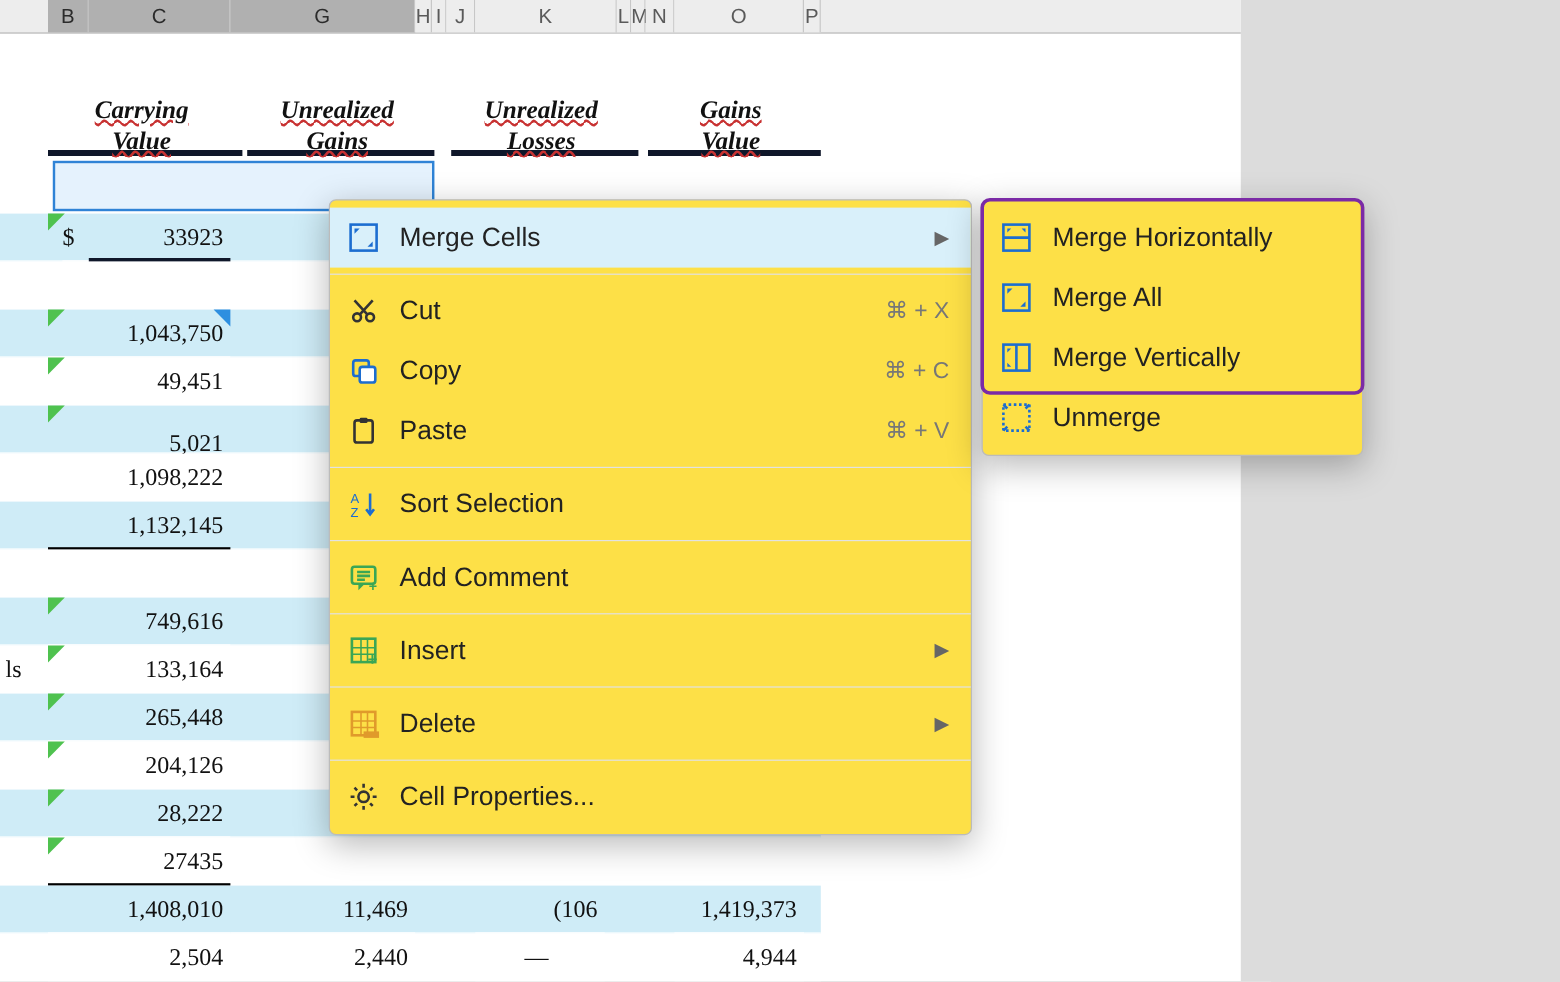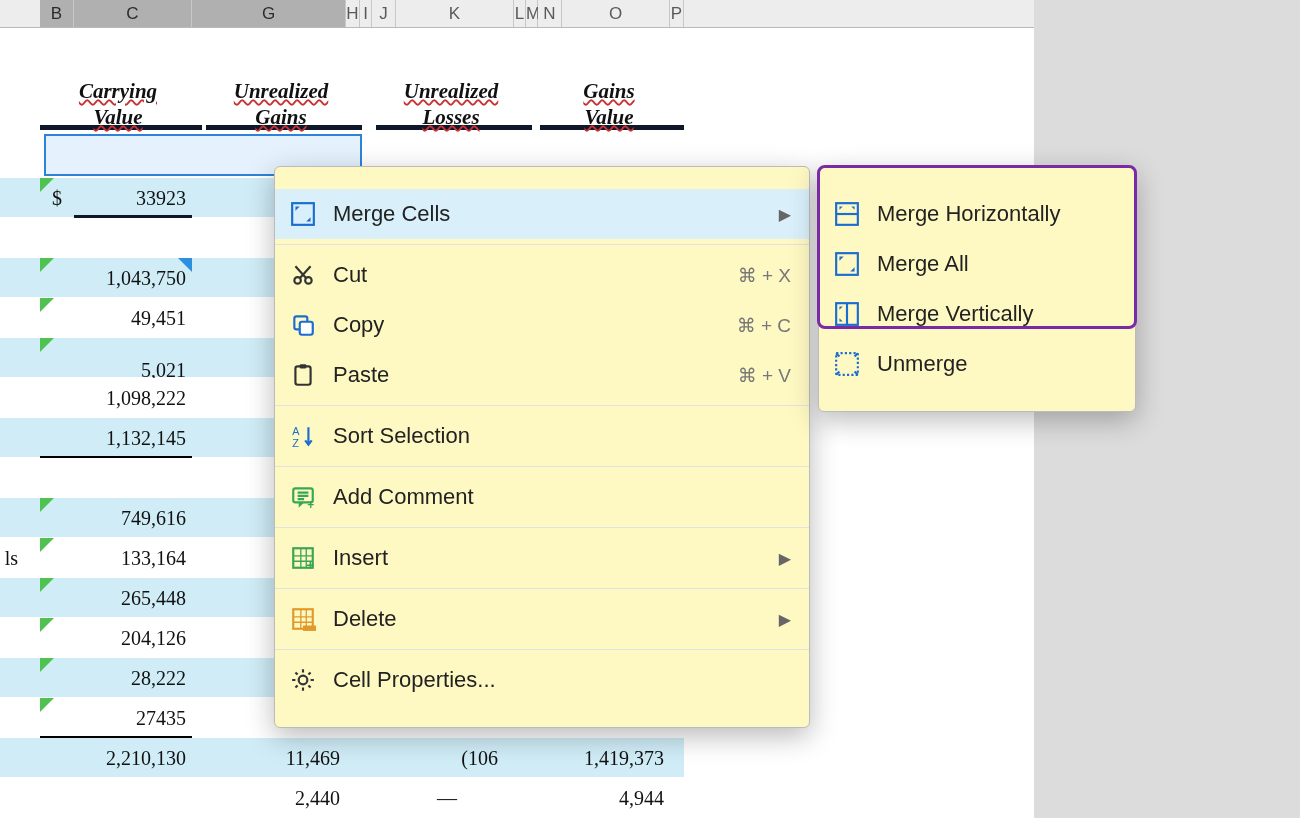--- a/index.html
+++ b/index.html
@@ -24,21 +24,21 @@
 
   
   .tri { position:absolute; left:0; top:0; width:0; height:0; border-top:14px solid #4FC24F; border-right:14px solid transparent; }
   .triR { position:absolute; right:0; top:0; width:0; height:0; border-top:14px solid #2E8FE0; border-left:14px solid transparent; }
 
   
   .selframe { position:absolute; border:2px solid #2F83D6; background:rgba(207,232,252,0.55); pointer-events:none; }
   .selhandle { position:absolute; width:8px; height:8px; background:#2F83D6; border:1px solid #FFF; right:-4px; bottom:-4px; }
 
   
-  .ctx { position:absolute; background:#fef9c3; border:1px solid #BBB; border-radius:6px; box-shadow:0 8px 28px rgba(0,0,0,0.28); padding:22px 0; }
+  .ctx { position:absolute; background:#fde047; border:1px solid #BBB; border-radius:6px; box-shadow:0 8px 28px rgba(0,0,0,0.28); padding:6px 0; }
   .ctx-item { display:flex; align-items:center; height:50px; padding:0 18px 0 14px; font-size:22px; color:#222; cursor:default; }
   .ctx-item.hi { background:#D9F0FA; }
   .ctx-item .ic { width:28px; height:28px; margin-right:16px; flex:0 0 28px; display:flex; align-items:center; justify-content:center; }
   .ctx-item .lbl { flex:1; }
   .ctx-item .sc { color:#777; font-size:19px; }
   .ctx-item .arr { color:#666; font-size:16px; margin-left:14px; }
   .ctx-sep { height:1px; background:#E2E2E2; margin:5px 0; }
 
   
   .purple { border:3px solid #7B2AA6; border-radius:8px; }
@@ -133,26 +133,27 @@
 
     <div class="cell stripe" style="left:0;top:658px;width:684px;height:40px"></div>
     <div class="cell" style="left:40px;top:658px;width:152px;height:40px">28,222</div>
     <div class="tri" style="left:40px;top:658px"></div>
 
     <div class="cell" style="left:0;top:698px;width:684px;height:40px;background:#FFF"></div>
     <div class="cell bdr-bot" style="left:40px;top:698px;width:152px;height:40px">27435</div>
     <div class="tri" style="left:40px;top:698px"></div>
 
     <div class="cell stripe" style="left:0;top:738px;width:684px;height:40px"></div>
-    <div class="cell" style="left:40px;top:738px;width:152px;height:40px">2,210,130</div>
+    <div class="cell" style="left:40px;top:738px;width:152px;height:40px">1,408,010</div>
     <div class="cell" style="left:192px;top:738px;width:154px;height:40px">11,469</div>
     <div class="cell" style="left:396px;top:738px;width:108px;height:40px">(106</div>
     <div class="cell" style="left:562px;top:738px;width:108px;height:40px">1,419,373</div>
 
     <div class="cell" style="left:0;top:778px;width:684px;height:40px;background:#FFF"></div>
+    <div class="cell" style="left:40px;top:778px;width:152px;height:40px">2,504</div>
     <div class="cell" style="left:192px;top:778px;width:154px;height:27px">2,440</div>
     <div class="cell center" style="left:396px;top:778px;width:108px;height:40px">—</div>
     <div class="cell" style="left:562px;top:778px;width:108px;height:40px">4,944</div>
 
   </div>
 
   <div class="ctx" style="left:274px;top:166px;width:536px">
     <div class="ctx-item hi">
       <span class="ic">
         <svg viewBox="0 0 24 24">

